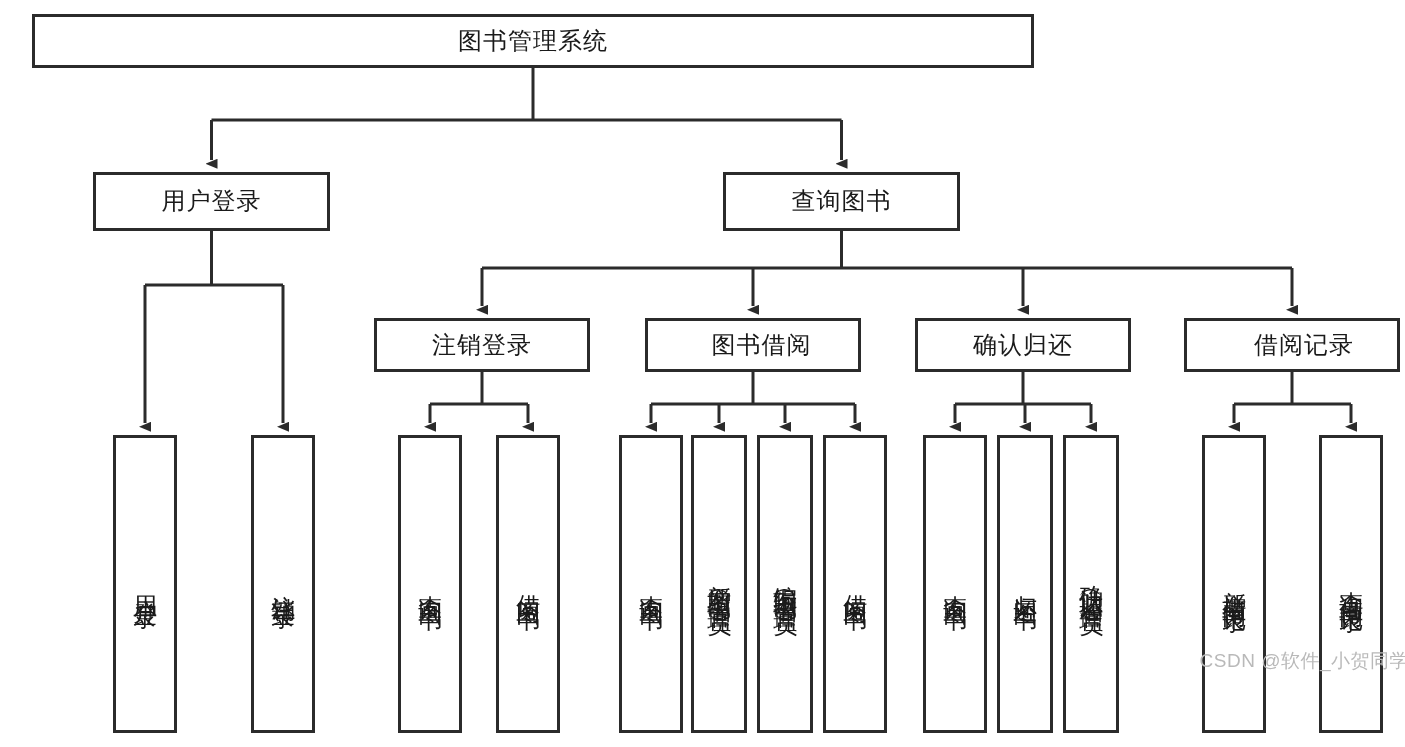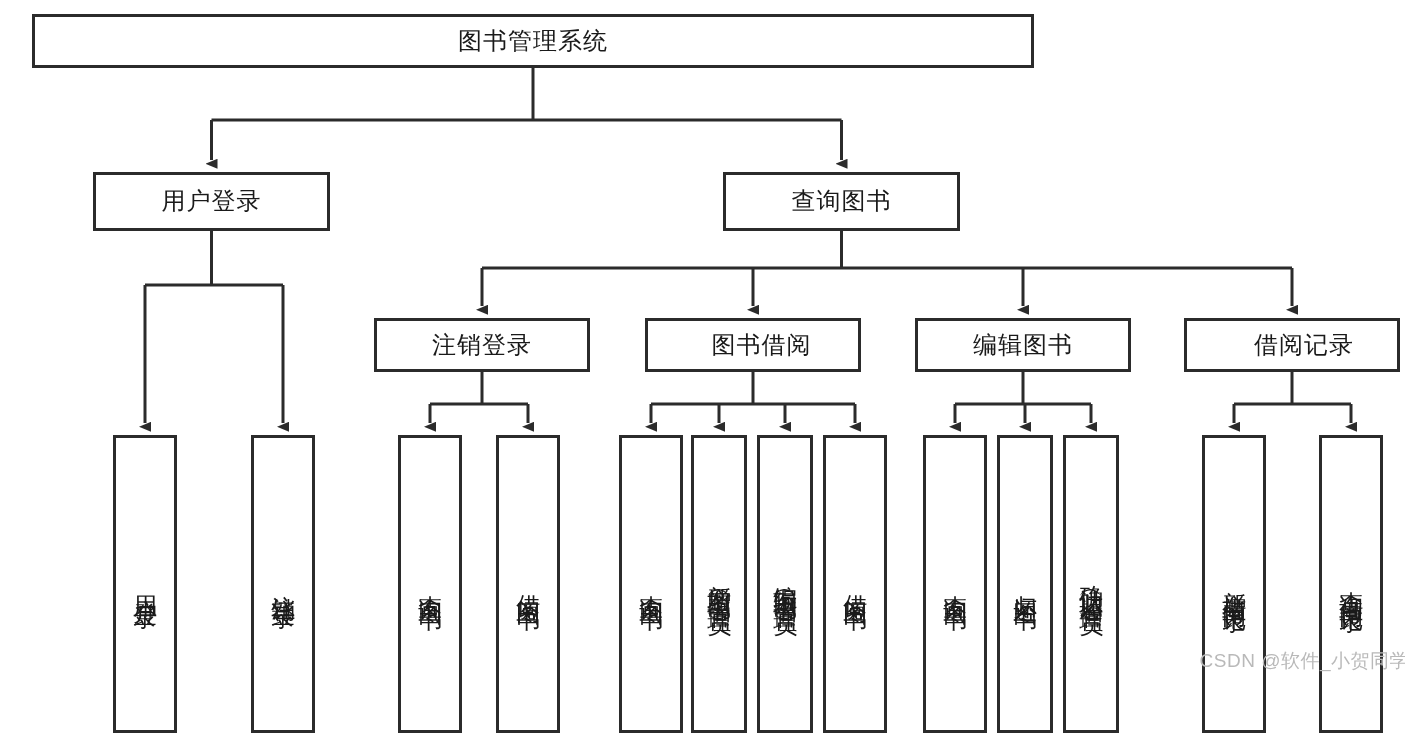--- a/index.html
+++ b/index.html
@@ -123,21 +123,21 @@
       <div class="node-box" style="left: 711px; top: 172px; width: 237px; height: 59px;">
         <span class="node-label-h">查询图书</span>
       </div>
       <div class="node-box" style="left: 362px; top: 318px; width: 216px; height: 54px;">
         <span class="node-label-h">注销登录</span>
       </div>
       <div class="node-box" style="left: 633px; top: 318px; width: 216px; height: 54px; padding-left: 17px;">
         <span class="node-label-h">图书借阅</span>
       </div>
       <div class="node-box" style="left: 903px; top: 318px; width: 216px; height: 54px;">
-        <span class="node-label-h">编辑图书</span>
+        <span class="node-label-h">确认归还</span>
       </div>
       <div class="node-box" style="left: 1172px; top: 318px; width: 216px; height: 54px; padding-left: 24px;">
         <span class="node-label-h">借阅记录</span>
       </div>
       <div class="node-box" style="left: 101px; top: 435px; width: 64px; height: 298px;">
         <span class="node-label-v">用户登录</span>
       </div>
       <div class="node-box" style="left: 239px; top: 435px; width: 64px; height: 298px;">
         <span class="node-label-v">注销登录</span>
       </div>

